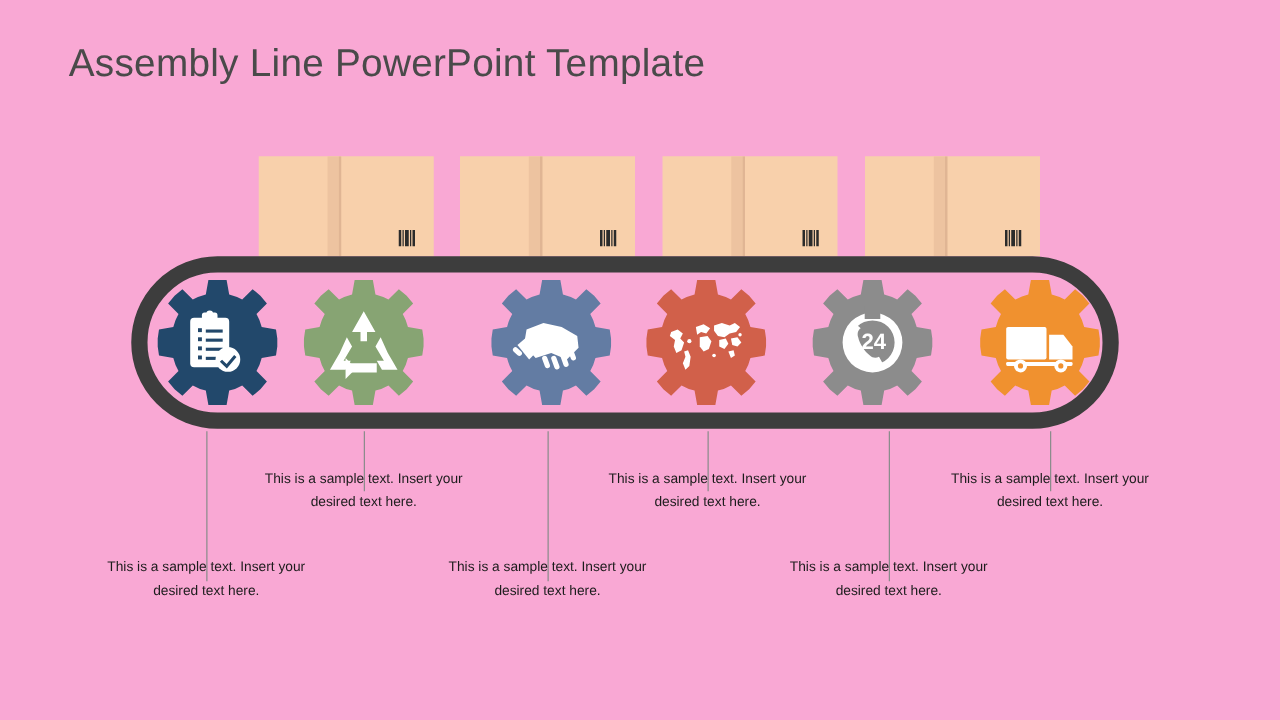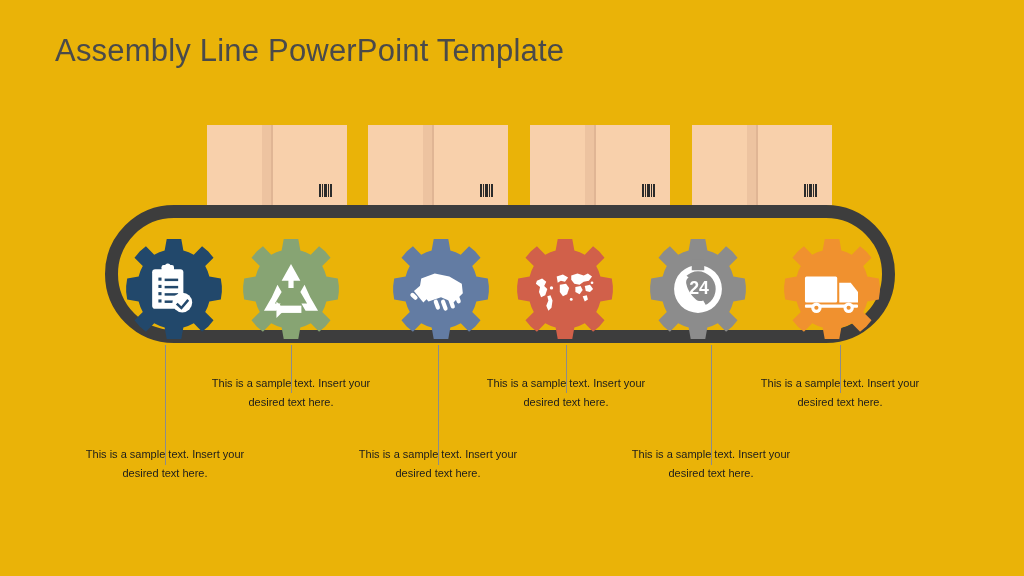--- a/index.html
+++ b/index.html
@@ -13,21 +13,21 @@
     position: relative;
     overflow: hidden;
     font-family: "Liberation Sans", sans-serif;
   }
 
   #slide {
     position: absolute;
     left: 0; top: 0;
     width: 1024px;
     height: 576px;
-    background: #eab308;
+    background: #f9a8d4;
   }
 
   
   #slide-title {
     position: absolute;
     left: 55px;
     top: 33px;
     font-size: 31px;
     font-weight: 400;
     color: #4a4a4a;
@@ -106,21 +106,21 @@
   
   #gears-layer {
     position: absolute;
     left: 0;
     top: 0;
     width: 1024px;
     height: 576px;
   }
   .gear {
     position: absolute;
-    top: 237px;
+    top: 222px;
     width: 104px;
     height: 104px;
   }
   .gear svg { display: block; width: 104px; height: 104px; }
 
   
   .caption {
     position: absolute;
     width: 190px;
     text-align: center;

